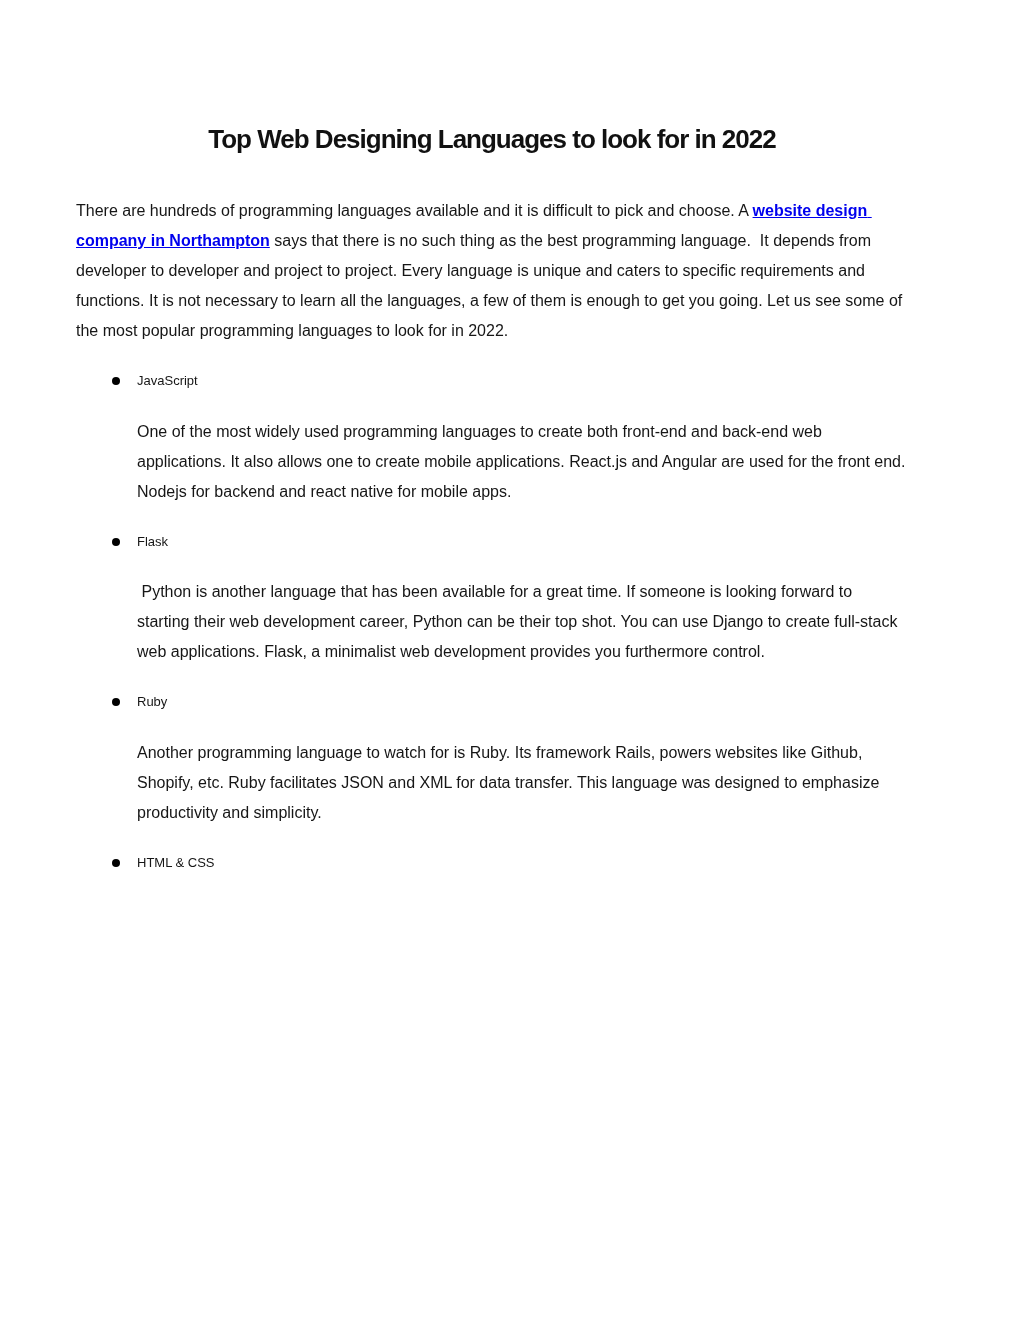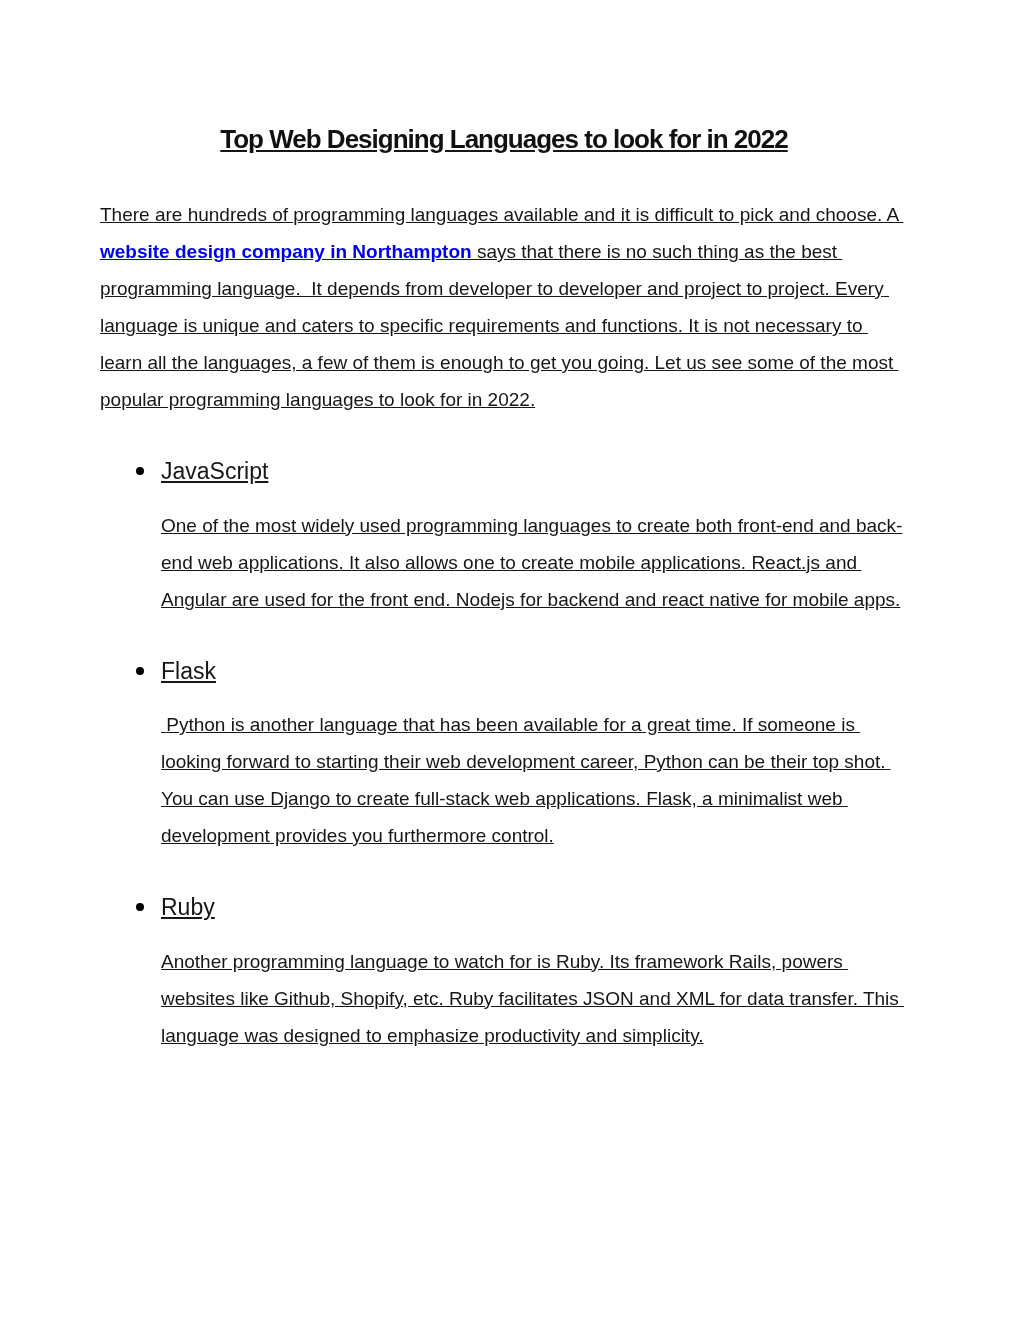--- a/index.html
+++ b/index.html
@@ -8,48 +8,47 @@
     height: 1325px;
     background: #ffffff;
     font-family: "Liberation Sans", sans-serif;
     color: #161616;
     overflow: hidden;
   }
   .page {
     position: relative;
     width: 1024px;
     height: 960px;
-    padding: 123px 116px 0 100px;
-    text-decoration: underline;
+    padding: 123px 116px 0 76px;
   }
   .doc-title {
     font-size: 26px;
     line-height: 33px;
     font-weight: 700;
     letter-spacing: -1px;
     text-align: center;
     color: #111111;
     white-space: nowrap;
   }
   .body-text {
-    font-size: 19px;
-    line-height: 37px;
+    font-size: 16px;
+    line-height: 30px;
     white-space: pre-wrap;
   }
   .intro { margin-top: 40px; }
   .doc-link {
     font-weight: 700;
     text-decoration: underline;
     cursor: pointer;
   }
   .bullet-row {
     position: relative;
-    margin-top: 40px;
+    margin-top: 22px;
     padding-left: 61px;
-    font-size: 23px;
+    font-size: 13px;
     line-height: 26.5px;
   }
   .bullet-dot {
     position: absolute;
     left: 36px;
     top: 9px;
     width: 8px;
     height: 8px;
     border-radius: 50%;
     background: #000000;
@@ -87,15 +86,19 @@
 
   <div class="section">
     <div class="bullet-row">
       <span class="bullet-dot"></span>
       <span>Ruby</span>
     </div>
     <p class="body-text">Another programming language to watch for is Ruby. Its framework Rails, powers websites like Github, Shopify, etc. Ruby facilitates JSON and XML for data transfer. This language was designed to emphasize productivity and simplicity.</p>
   </div>
 
   <div class="section">
+    <div class="bullet-row">
+      <span class="bullet-dot"></span>
+      <span>HTML &amp; CSS</span>
+    </div>
   </div>
 
 </div>
 
 </body></html>

